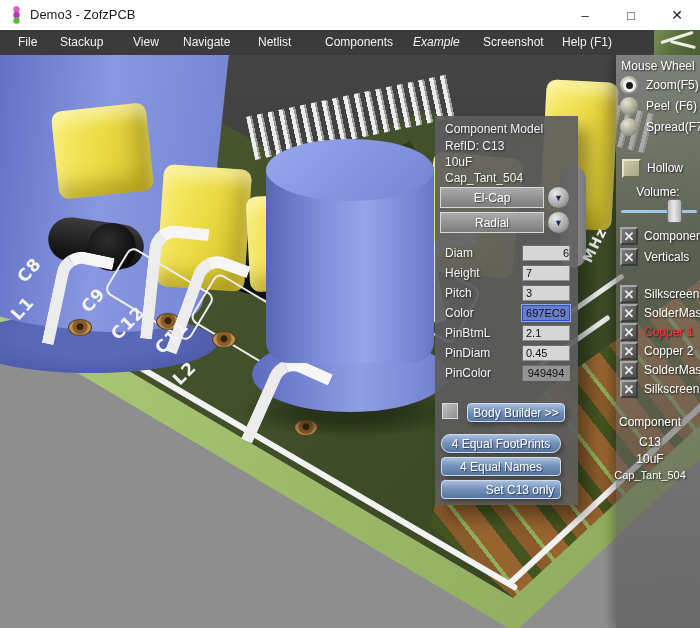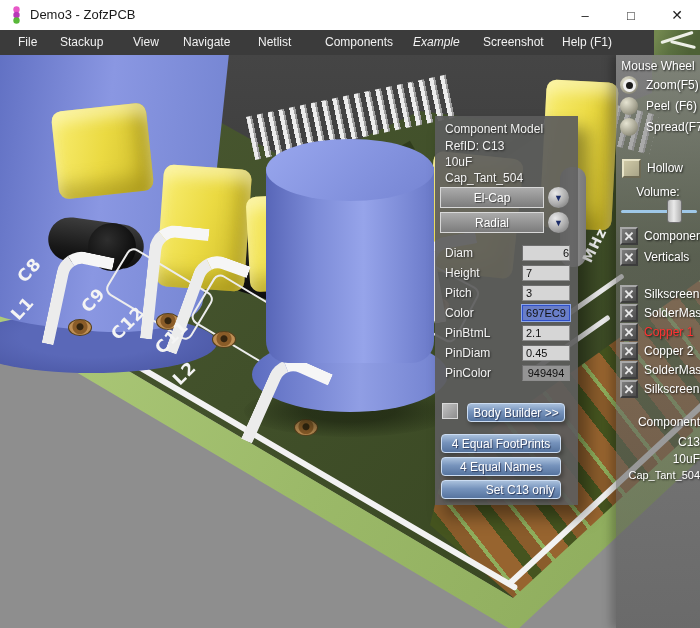--- a/index.html
+++ b/index.html
@@ -129,21 +129,21 @@
      display:flex;align-items:center;justify-content:center;
      color:#E8E8E8;font-size:13px;font-weight:700;line-height:1;}
   .hollow-check{position:absolute;left:6px;top:104px;width:19px;height:19px;box-sizing:border-box;
      background:linear-gradient(135deg,#CFC9A6 0%,#A8A488 100%);border:2px solid;
      border-color:#E8E4C8 #6E6A54 #6E6A54 #E8E4C8;}
   .slider-track{position:absolute;left:5px;top:155px;width:76px;height:3px;border-radius:2px;}
   .slider-handle{position:absolute;left:51px;top:144px;width:15px;height:24px;border-radius:3px;
      background:linear-gradient(90deg,#BDBDBD,#E9E9E9 45%,#B2B2B2);border:1px solid #6E6E6E;box-sizing:border-box;}
   .check-row-label{position:absolute;left:28px;}
   .comp-info{position:absolute;left:-16px;top:360px;width:100px;text-align:center;}
-  .comp-info div{margin-bottom:3px;text-align:right;}
+  .comp-info div{margin-bottom:3px;}
 </style>
 </head>
 <body>
 
 <div class="titlebar">
   <svg class="app-icon" viewBox="0 0 15 18">
     <rect x="6.5" y="1" width="2" height="16" fill="#9A9A9A"></rect>
     <circle cx="7.5" cy="3.5" r="3.2" fill="#E858C8"></circle>
     <circle cx="7.5" cy="9" r="3.2" fill="#B838B8"></circle>
     <circle cx="7.5" cy="14.5" r="3.2" fill="#58B838"></circle>
@@ -273,21 +273,21 @@
     <span class="flabel">PinDiam</span>
     <div class="finput">0.45</div>
   </div>
   <div class="frow" style="top:249px;">
     <span class="flabel">PinColor</span>
     <div class="finput swatch" style="background: rgb(148, 148, 148);">949494</div>
   </div>
 
   <div class="mini-check"></div>
   <div class="blue-btn" style="left:32px;top:287px;width:98px;height:19px;">Body Builder &gt;&gt;</div>
-  <div class="blue-btn" style="left:6px;top:318px;width:120px;height:19px;">4 Equal FootPrints</div>
+  <div class="blue-btn" style="left:6px;top:318px;width:120px;height:19px;border-radius:9px;">4 Equal FootPrints</div>
   <div class="blue-btn" style="left:6px;top:341px;width:120px;height:19px;">4 Equal Names</div>
   <div class="blue-btn" style="left:6px;top:364px;width:120px;height:19px;padding-left:38px;">Set C13 only</div>
 </div>
 
 <div class="sidebar">
   <div class="sb-title stext" style="top:4px;">Mouse Wheel</div>
 
   <div class="radio-row" style="top:20px;">
     <span class="radio on">
         <span class="dot"></span>

